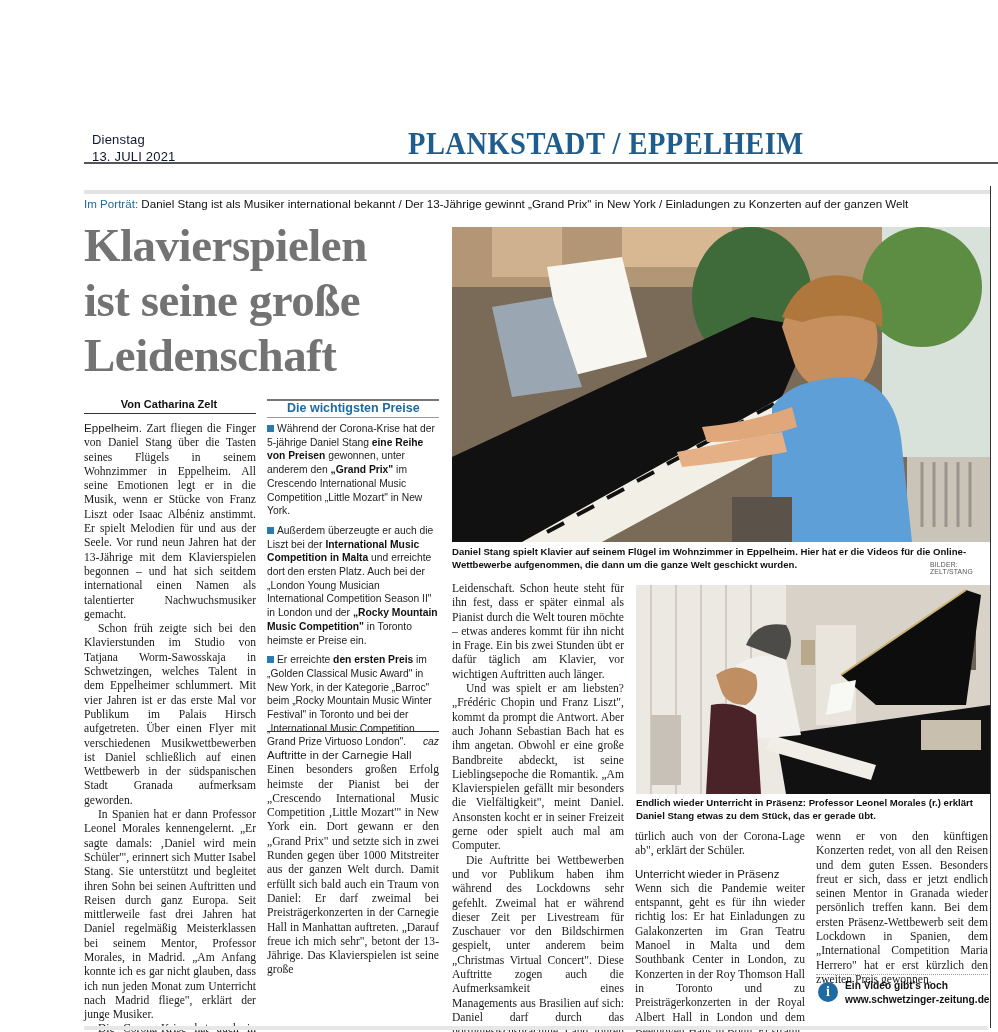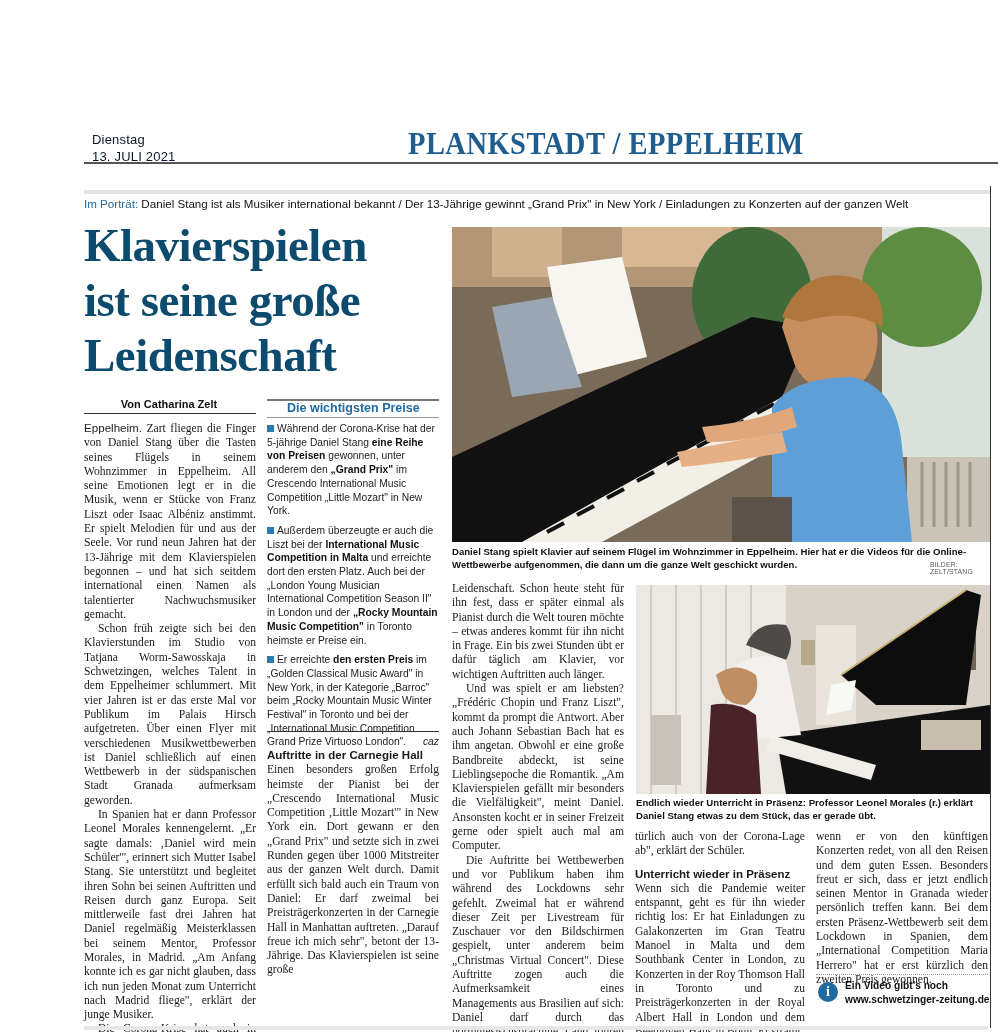--- a/index.html
+++ b/index.html
@@ -11,30 +11,30 @@
   
   .dateline { left:84px; top:131px; font-size:13px; line-height:17px; color:#0f172a; letter-spacing:0.2px;margin-left:8px; }
   .section-title { left:408px; top:126px; font-size:31px; font-weight:bold; color:#1f5d8f; letter-spacing:0.5px; transform:scaleX(0.92); transform-origin:left; }
   .header-rule { left:84px; top:162px; width:914px; height:2px; background:#555; }
   .gray-band { left:84px; top:190px; width:906px; height:4px; background:#e3e3e3; }
   .right-rule { left:990px; top:186px; width:1px; height:842px; background:#333; }
 
   .kicker { left:84px; top:196px; font-size:11.6px; line-height:16px; white-space:nowrap; }
   .kicker .label { color:#1f6aa0; font-weight:normal; }
 
-  .headline { left:84px; top:218px; width:360px; font-size:47px; line-height:55px; font-weight:bold; color:#0c4a6e; letter-spacing:-0.5px; }
+  .headline { left:84px; top:218px; width:360px; font-size:47px; line-height:55px; font-weight:bold; color:#737373; letter-spacing:-0.5px; }
 
   .byline { left:84px; top:398px; width:170px; text-align:center; font-size:11px; font-weight:bold; }
   .byline-rule { left:84px; top:413px; width:172px; height:1px; background:#333; }
 
   .col { font-size:11.6px; line-height:14.3px; text-align:justify; hyphens:manual; color:#1a1a1a; }
   .col p { margin:0; text-indent:14px; }
   .col p.first { text-indent:0; }
   .col .lead { font-family:"Liberation Sans", sans-serif; font-weight:normal; }
-  .col h4 { margin:8px 0 1px 0; font-family:"Liberation Sans", sans-serif; font-size:11.5px; font-weight:bold; text-indent:0; }
+  .col h4 { margin:8px 0 1px 0; font-family:"Liberation Sans", sans-serif; font-size:11.5px; font-weight:normal; text-indent:0; }
 
   .col1 { left:84px; top:421px; width:172px; }
   .col2 { left:267px; top:740px; width:172px; }
   .col3 { left:452px; top:582px; width:172px; }
   .col4 { left:635px; top:830px; width:170px; }
   .col5 { left:816px; top:830px; width:172px; }
 
   
   .box-rule-top { left:267px; top:399px; width:172px; height:2px; background:#777; }
   .box-title { left:267px; top:401px; font-size:12.5px; font-weight:bold; color:#1f6aa0;padding-left:20px; }

